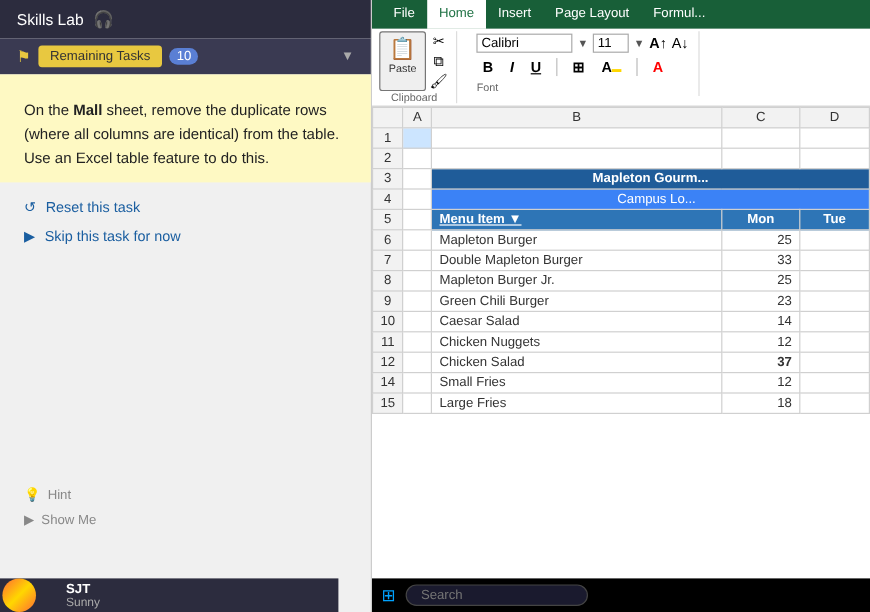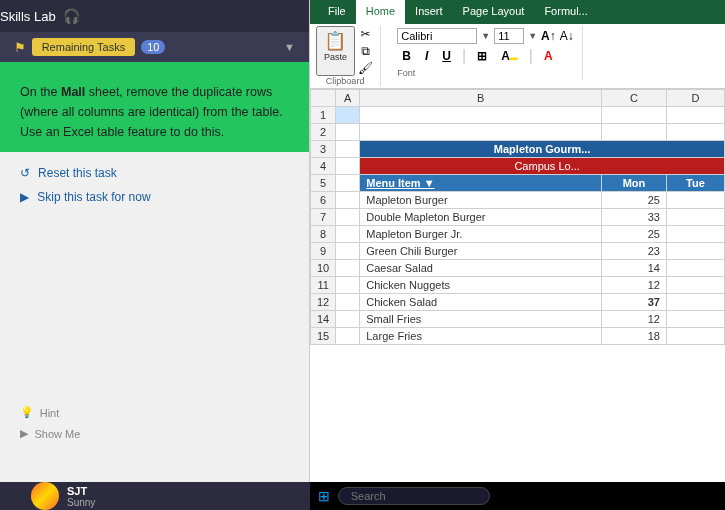--- a/index.html
+++ b/index.html
@@ -17,21 +17,21 @@
       width: 310px;
       height: 510px;
       background: #f0f0f0;
       border-right: 1px solid #ccc;
       flex-shrink: 0;
     }
 
     .skills-lab-header {
       background: #2c2c3e;
       color: #fff;
-      padding: 8px 0;
+      padding: 8px 14px;
       font-size: 13px;
       display: flex;
       align-items: center;
       gap: 8px;
     }
 
     .remaining-tasks-bar {
       background: #3a3a52;
       padding: 6px 14px;
       display: flex;
@@ -61,21 +61,21 @@
       font-size: 11px;
     }
 
     .dropdown-arrow {
       color: #aaa;
       font-size: 11px;
     }
 
     .task-content {
       padding: 20px 20px 10px 20px;
-      background: #22c55e;
+      background: #fef9c3;
     }
 
     .task-content p {
       font-size: 12.5px;
       color: #222;
       line-height: 1.6;
     }
 
     .task-content p strong {
       font-weight: bold;
@@ -365,27 +365,27 @@
 
     .windows-icon {
       color: #00a2ff;
       font-size: 14px;
     }
 
     .bottom-bar-left {
       position: absolute;
       bottom: 0;
       left: 0;
-      width: 310px;
+      width: 282px;
       background: #2c2c3e;
       height: 28px;
       display: flex;
       align-items: center;
-      padding: 0 31px;
-      gap: 8px;
+      padding: 0 2px;
+      gap: 25px;
     }
 
     .selected-cell {
       background: #cce5ff;
     }
   </style>
 </head>
 <body>
 
 <div class="left-panel" style="position:relative;">
@@ -523,21 +523,21 @@
             <td></td>
           </tr>
           <tr>
             <td class="row-header">3</td>
             <td class="col-a"></td>
             <td class="header-blue" colspan="3" style="font-weight:bold; color:#fff; background:#1f5c99;">Mapleton Gourm...</td>
           </tr>
           <tr>
             <td class="row-header">4</td>
             <td class="col-a"></td>
-            <td class="header-blue-sub" colspan="3" style="color:#fff; background:#b91c1c;padding-left:16px;">Campus Lo...</td>
+            <td class="header-blue-sub" colspan="3" style="color:#fff; background:#3b82f6;padding-left:16px;">Campus Lo...</td>
           </tr>
           <tr>
             <td class="row-header">5</td>
             <td class="col-a"></td>
             <td class="menu-item-header" style="background:#2e75b6; color:#fff; font-weight:bold;">
               Menu Item ▼
             </td>
             <td style="background:#2e75b6; color:#fff; font-weight:bold; text-align:center;">Mon</td>
             <td style="background:#2e75b6; color:#fff; font-weight:bold; text-align:center;">Tue</td>
           </tr>

